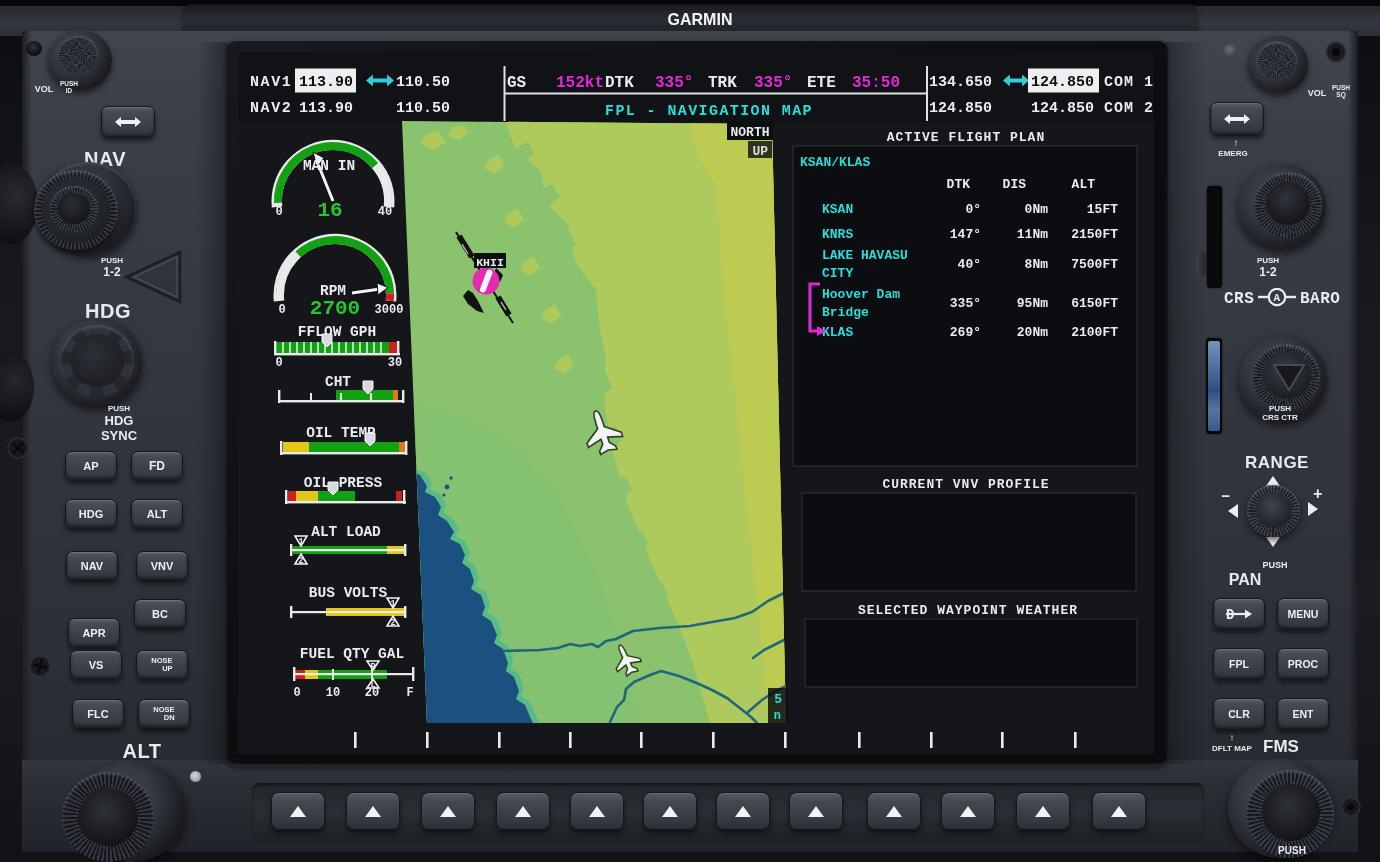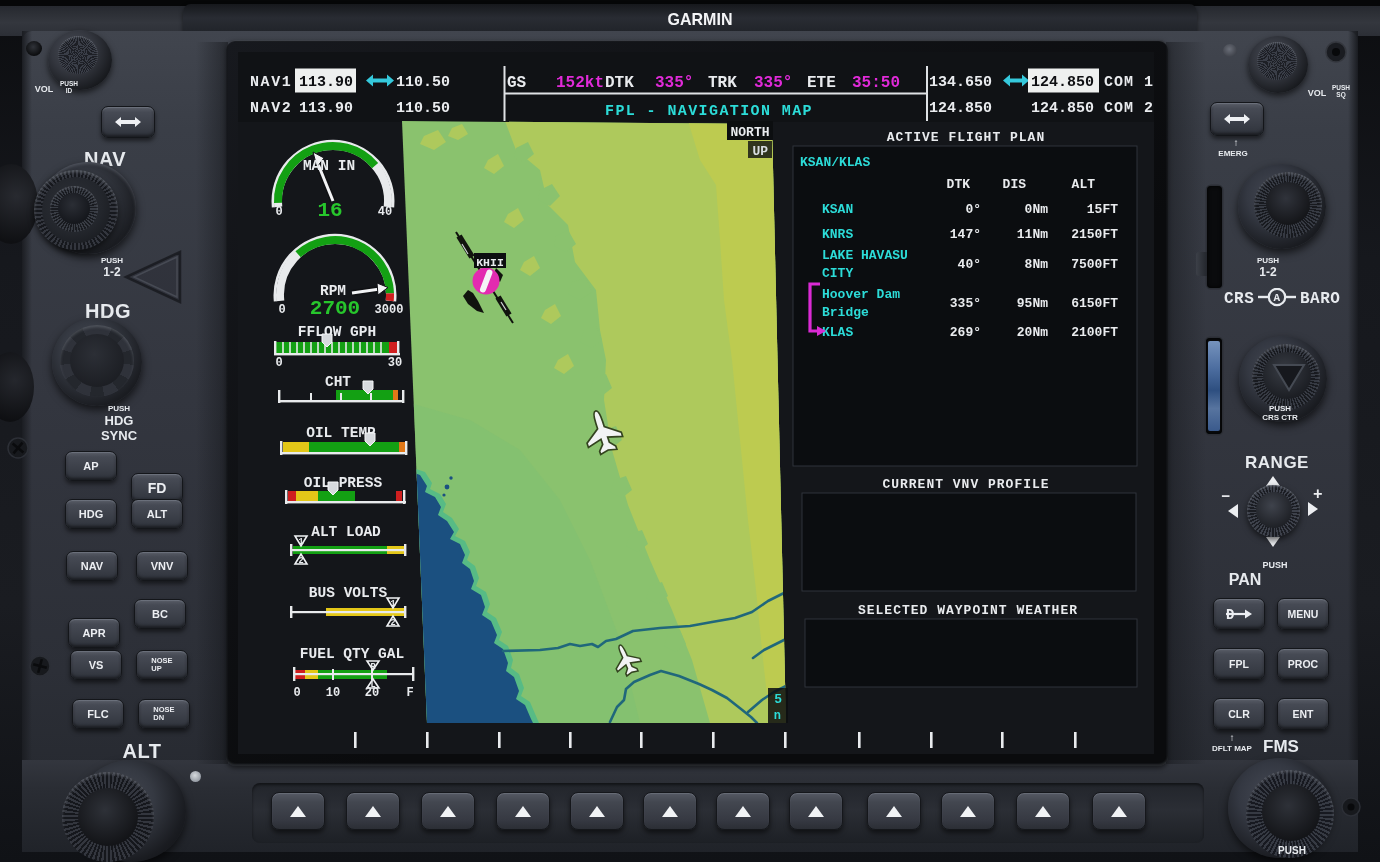--- a/index.html
+++ b/index.html
@@ -2,21 +2,21 @@
 <html><head><meta charset="utf-8">
 <style>
   html,body{margin:0;padding:0;background:#111317;width:1380px;height:862px;overflow:hidden}
   #root{position:absolute;left:0;top:0;width:1380px;height:862px;font-family:"Liberation Sans",sans-serif;-webkit-font-smoothing:antialiased}
   .abs{position:absolute}
   .lbl{position:absolute;color:#e7eaee;font-weight:700;text-align:center}
   .knob{position:absolute;border-radius:50%;box-sizing:border-box}
   .btn{position:absolute;border-radius:7px;border:1px solid #14161a;
        background:linear-gradient(180deg,#585c66 0%,#464a54 18%,#383c45 70%,#2e323a 100%);
        box-shadow:inset 0 1px 1px rgba(130,136,148,.55), inset 0 -2px 3px rgba(0,0,0,.45), 0 3px 4px rgba(0,0,0,.5);
-       color:#eceef2;font-weight:700;display:flex;align-items:center;justify-content:center;text-align:left}
+       color:#eceef2;font-weight:700;display:flex;align-items:center;justify-content:center;text-align:right}
   .sk{position:absolute;width:52px;height:36px;border-radius:8px;border:1px solid #15171b;
       background:linear-gradient(180deg,#555963 0%,#434750 25%,#363942 75%,#2b2e35 100%);
       box-shadow:inset 0 1px 1px rgba(125,131,143,.5), 0 3px 5px rgba(0,0,0,.55);
       display:flex;align-items:center;justify-content:center}
   .tri{width:0;height:0;border-left:8px solid transparent;border-right:8px solid transparent;border-bottom:11px solid #f1f3f5}
 </style></head>
 <body>
 <div id="root">
 
 <div class="abs" style="left:0;top:0;width:1380px;height:862px;background:linear-gradient(180deg,#0c0d10 0%,#16181d 30%,#1a1c21 70%,#101216 100%)"></div>
@@ -387,21 +387,21 @@
       </svg>
 
   <div class="lbl" style="left:78px;top:300px;width:60px;font-size:20px;letter-spacing:.5px">HDG</div>
   <div class="knob" style="left:52px;top:318px;width:90px;height:88px;background:radial-gradient(circle at 42% 38%,#474b55 0%,#353942 38%,#1b1d22 72%,#0d0e11 100%);box-shadow:0 4px 8px rgba(0,0,0,.65)"></div>
   <div class="knob" style="left:60px;top:325px;width:74px;height:72px;background:repeating-conic-gradient(#2f323a 0deg 24deg,#24272d 24deg 48deg);box-shadow:inset 0 2px 3px rgba(140,146,156,.35)"></div>
   <div class="knob" style="left:70px;top:334px;width:54px;height:53px;background:radial-gradient(circle at 45% 38%,#2c2f36,#1a1c21 85%)"></div>
   <div class="lbl" style="left:95px;top:404px;width:48px;font-size:8px">PUSH</div>
   <div class="lbl" style="left:95px;top:413px;width:48px;font-size:13px">HDG SYNC</div>
 
   <div class="btn" style="left:65px;top:451px;width:50px;height:28px;font-size:11px">AP</div>
-  <div class="btn" style="left:131px;top:473px;width:50px;height:28px;font-size:14px">FD</div>
+  <div class="btn" style="left:131px;top:451px;width:50px;height:28px;font-size:12px">FD</div>
   <div class="btn" style="left:65px;top:499px;width:50px;height:28px;font-size:11px">HDG</div>
   <div class="btn" style="left:131px;top:499px;width:50px;height:28px;font-size:11px">ALT</div>
   <div class="btn" style="left:66px;top:551px;width:50px;height:28px;font-size:11px">NAV</div>
   <div class="btn" style="left:136px;top:551px;width:50px;height:28px;font-size:11px">VNV</div>
   <div class="btn" style="left:68px;top:618px;width:50px;height:28px;font-size:11px">APR</div>
   <div class="btn" style="left:134px;top:599px;width:50px;height:28px;font-size:11px">BC</div>
   <div class="btn" style="left:70px;top:650px;width:50px;height:28px;font-size:11px">VS</div>
   <div class="btn" style="left:136px;top:650px;width:50px;height:28px;font-size:7.5px;line-height:8px">NOSE<br>UP</div>
   <div class="btn" style="left:72px;top:699px;width:50px;height:28px;font-size:11px">FLC</div>
   <div class="btn" style="left:138px;top:699px;width:50px;height:28px;font-size:7.5px;line-height:8px">NOSE<br>DN</div>

